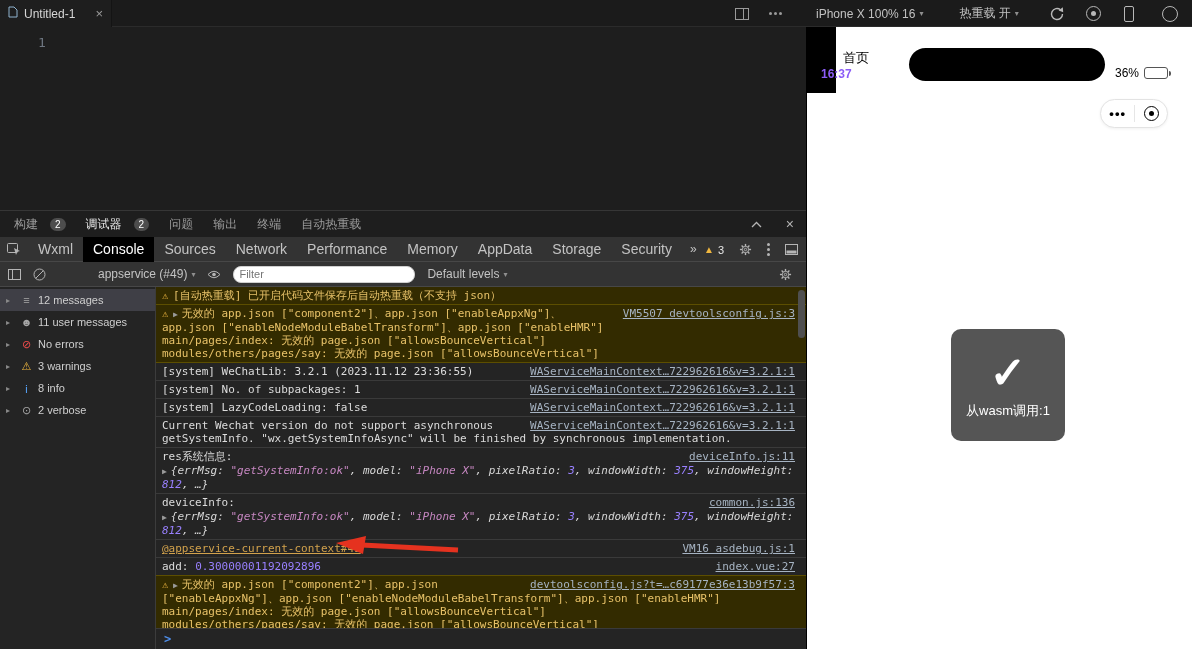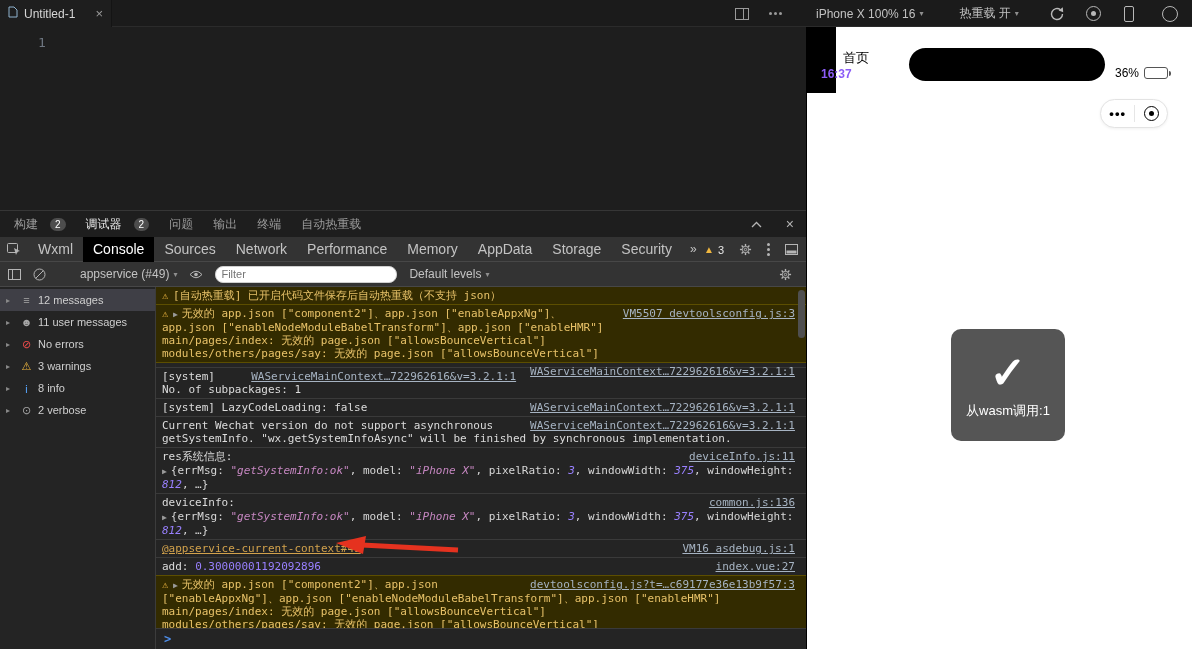--- a/index.html
+++ b/index.html
@@ -44,21 +44,21 @@
 .dtab.active{background:#000;color:#fff}
 .dt-more{color:#c3c3c3;padding:0 8px;font-size:12px;cursor:pointer}
 .dt-right{position:absolute;right:8px;top:0;height:25px;display:flex;align-items:center;gap:15px}
 .warn-count{display:flex;align-items:center;gap:4px;font-size:11px;color:#e6e6e6;cursor:pointer}
 .warn-tri{color:var(--accent-warning-icon);font-size:10px}
 .dots-v{display:flex;flex-direction:column;gap:2px;cursor:pointer}
 .dots-v i{width:3px;height:3px;border-radius:50%;background:#b5b5b5}
 .tb-icon{display:flex;align-items:center;cursor:pointer}
 
 .console-toolbar{height:25px;background:#333;border-bottom:1px solid #474747;display:flex;align-items:center;gap:12px;padding:0 8px;font-size:12px;color:#c3c3c3}
-.context-selector{display:flex;align-items:center;margin-left:22px;cursor:pointer}
+.context-selector{display:flex;align-items:center;margin-left:40px;cursor:pointer}
 .filter-input{width:182px;height:17px;background:#fff;border:1px solid #cfcfcf;border-radius:8px;font-size:11px;padding:0 5px;color:#333;outline:none;font-family:"Liberation Sans",sans-serif}
 .levels-selector{display:flex;align-items:center;cursor:pointer}
 .toolbar-gear{margin-left:auto;margin-right:6px}
 
 .console-body{position:absolute;left:0;top:76px;bottom:0;width:806px;display:flex}
 .console-sidebar{width:156px;background:#242424;border-right:1px solid #3c3c3c;padding-top:2px}
 .sbitem{display:flex;align-items:center;height:22px;padding:0 6px;font-size:11px;color:#cfcfcf;gap:5px;cursor:pointer}
 .sbitem.selected{background:#3f3f46}
 .sbarrow{color:#8a8a8a;font-size:8px;width:9px}
 .sbicon{width:13px;text-align:center;font-size:11px}
@@ -71,21 +71,21 @@
 .console-messages{flex:1;overflow:hidden;font-family:"DejaVu Sans Mono",monospace;font-size:11px}
 .crow{padding:2px 11px 2px 6px;border-bottom:1px solid #3a3a3a}
 .crow.warning{background:var(--warning-bg);border-top:1px solid var(--warning-border);border-bottom:1px solid var(--warning-border);margin-top:-1px}
 .ccontent{line-height:13px;white-space:pre-wrap;word-break:break-word;color:#dcdcdc}
 .crow.warning .ccontent,.tk-w{color:var(--warning-text)}
 .csource{float:right;color:var(--link);text-decoration:underline;margin-left:14px;cursor:pointer;line-height:13px}
 .cicon{color:var(--accent-warning-icon);margin-right:5px;font-size:10px}
 .carrow{color:#9a9a9a;font-size:8px;margin-right:4px}
 .objline{display:block;margin-top:1px}
 .tk-p{color:#dcdcdc}
-.tk-p-i{color:#d6d6d6;}
+.tk-p-i{color:#d6d6d6;font-style:italic}
 .tk-str{color:var(--string);font-style:italic}
 .tk-num{color:var(--number);font-style:italic}
 .tk-num-b{color:var(--number)}
 .tk-ctx{color:var(--context-link);text-decoration:underline;cursor:pointer}
 .console-prompt{height:21px;border-top:1px solid #3a3a3a;display:flex;align-items:center;padding:0 8px;font-family:"DejaVu Sans Mono",monospace;cursor:text}
 .prompt-chevron{color:var(--prompt);font-size:12px;font-weight:bold}
 .console-scrollbar{position:absolute;right:0;top:0;width:9px;height:70px}
 .scroll-thumb{position:absolute;right:1px;top:3px;width:7px;height:48px;background:#4f4f4f;border-radius:4px}
 
 
@@ -332,21 +332,21 @@
         <div class="console-messages" id="consoleMessages">
             <div class="crow warning">
               <div class="ccontent"><span class="cicon">⚠</span><span class="tk-w">[自动热重载] 已开启代码文件保存后自动热重载（不支持 json）</span></div>
             </div>
             <div class="crow warning">
               <div class="ccontent"><span class="csource">VM5507 devtoolsconfig.js:3</span><span class="cicon">⚠</span><span class="carrow">▶</span><span class="tk-w">无效的 app.json ["component2"]、app.json ["enableAppxNg"]、app.json ["enableNodeModuleBabelTransform"]、app.json ["enableHMR"]
 main/pages/index: 无效的 page.json ["allowsBounceVertical"]
 modules/others/pages/say: 无效的 page.json ["allowsBounceVertical"]</span></div>
             </div>
             <div class="crow log">
-              <div class="ccontent"><span class="csource">WAServiceMainContext…722962616&amp;v=3.2.1:1</span></div>
+              <div class="ccontent"><span class="csource">WAServiceMainContext…722962616&amp;v=3.2.1:1</span><span class="tk-p">[system] WeChatLib: 3.2.1 (2023.11.12 23:36:55)</span></div>
             </div>
             <div class="crow log">
               <div class="ccontent"><span class="csource">WAServiceMainContext…722962616&amp;v=3.2.1:1</span><span class="tk-p">[system] No. of subpackages: 1</span></div>
             </div>
             <div class="crow log">
               <div class="ccontent"><span class="csource">WAServiceMainContext…722962616&amp;v=3.2.1:1</span><span class="tk-p">[system] LazyCodeLoading: false</span></div>
             </div>
             <div class="crow log">
               <div class="ccontent"><span class="csource">WAServiceMainContext…722962616&amp;v=3.2.1:1</span><span class="tk-p">Current Wechat version do not support asynchronous getSystemInfo. "wx.getSystemInfoAsync" will be finished by synchronous implementation.</span></div>
             </div>

